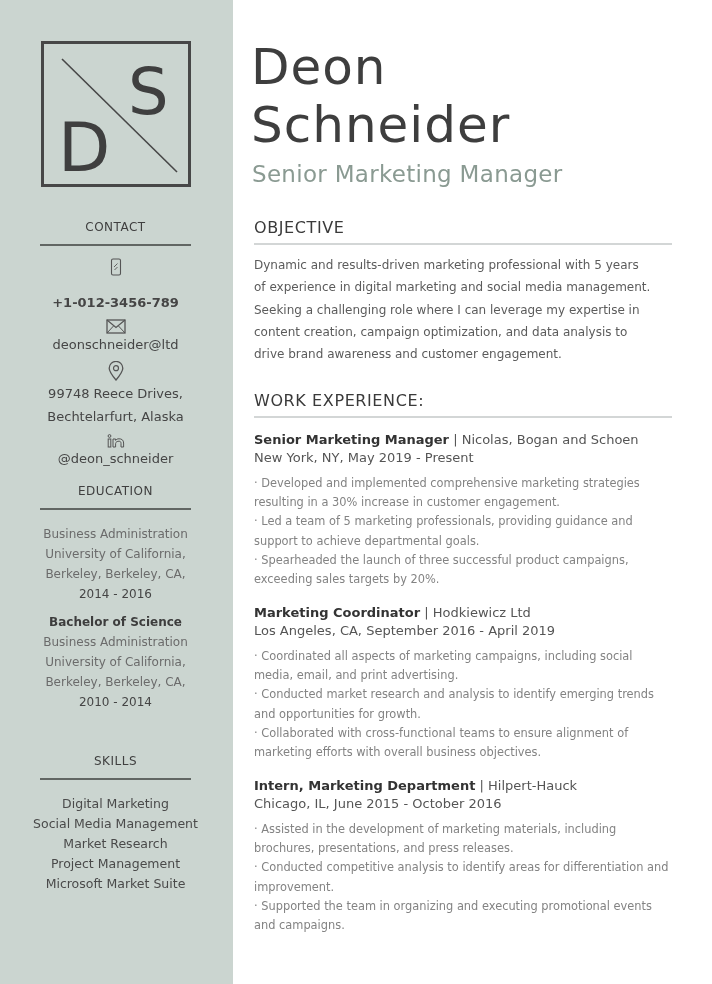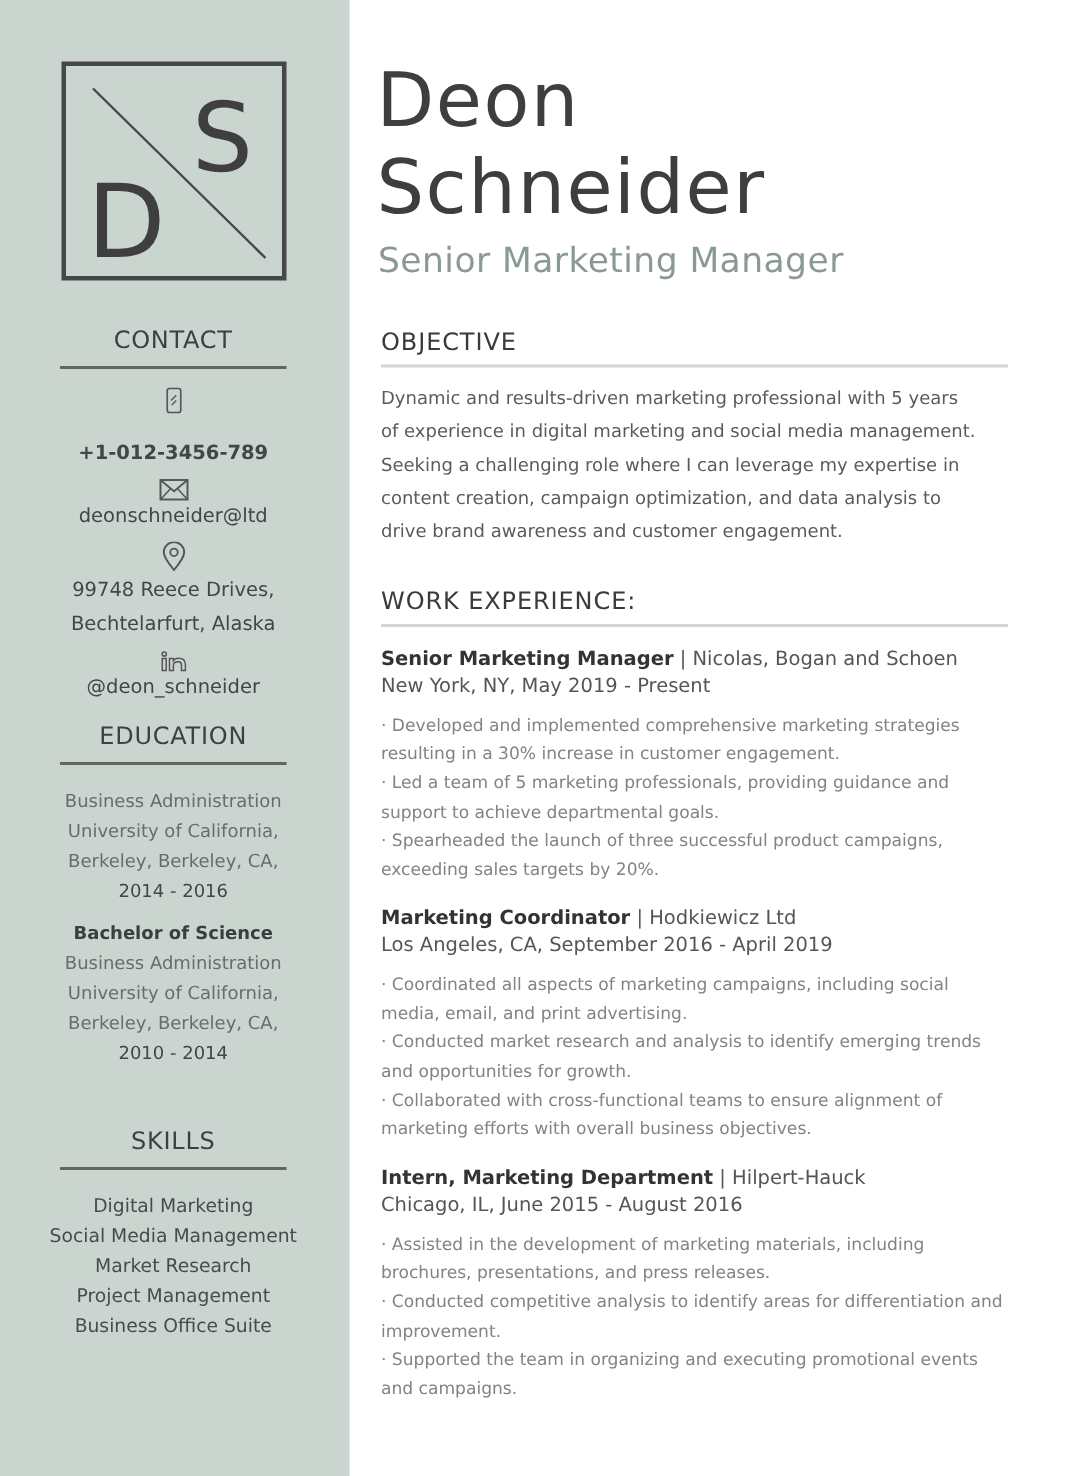--- a/index.html
+++ b/index.html
@@ -11,21 +11,21 @@
     background: #cbd5d0;
   }
   .logo {
     position: absolute; left: 41px; top: 41px; width: 150px; height: 146px;
     border: 3px solid #474747;
   }
   .logo svg { position: absolute; left: 0; top: 0; }
 
   .side-section { position: absolute; left: 40px; width: 151px; text-align: center; }
   .side-heading {
-    font-size: 16px; letter-spacing: 0.5px; color: #3f3f3f; padding-bottom: 6px;
+    font-size: 12px; letter-spacing: 0.5px; color: #3f3f3f; padding-bottom: 6px;
     border-bottom: 2.5px solid #616663; line-height: 22px;
   }
   .contact-icon { display: block; margin: 0 auto; color: #5a5a5a; }
   .contact-text { font-size: 13px; color: #454545; line-height: 20px; white-space: nowrap; margin-left: -20px; margin-right: -20px; }
 
   .edu-title { font-size: 12px; font-weight: bold; color: #3d3d3d; line-height: 20px; }
   .edu-line { font-size: 12px; color: #6b6b6b; line-height: 20px; white-space: nowrap; margin-left: -20px; margin-right: -20px; }
   .edu-years { font-size: 12px; color: #454545; line-height: 20px; }
 
   .skill { font-size: 12.5px; color: #4a4a4a; line-height: 20px; white-space: nowrap; margin-left: -30px; margin-right: -30px; }
@@ -127,21 +127,21 @@
     </div>
   </section>
 
   <section class="side-section" style="top:750px;">
     <div class="side-heading">SKILLS</div>
     <div style="margin-top:14px;">
       <div class="skill">Digital Marketing</div>
       <div class="skill">Social Media Management</div>
       <div class="skill">Market Research</div>
       <div class="skill">Project Management</div>
-      <div class="skill">Business Office Suite</div>
+      <div class="skill">Microsoft Market Suite</div>
     </div>
   </section>
 </aside>
 
 <h1 class="name">
   <div>Deon</div>
   <div>Schneider</div>
 </h1>
 <div class="job-title">Senior Marketing Manager</div>
 
@@ -181,21 +181,21 @@
 media, email, and print advertising.</div>
     <div class="bullet">·  Conducted market research and analysis to identify emerging trends
 and opportunities for growth.</div>
     <div class="bullet">·  Collaborated with cross-functional teams to ensure alignment of
 marketing efforts with overall business objectives.</div>
   </div>
 </div>
 
 <div class="job" style="top:777px;">
   <div class="job-head"><b>Intern, Marketing Department</b><span> | Hilpert-Hauck</span></div>
-  <div class="job-loc">Chicago, IL, June 2015 - August 2016</div>
+  <div class="job-loc">Chicago, IL, June 2015 - October 2016</div>
   <div class="bullets">
     <div class="bullet">· Assisted in the development of marketing materials, including
 brochures, presentations, and press releases.</div>
     <div class="bullet">· Conducted competitive analysis to identify areas for differentiation and
 improvement.</div>
     <div class="bullet">· Supported the team in organizing and executing promotional events
 and campaigns.</div>
   </div>
 </div>
 

